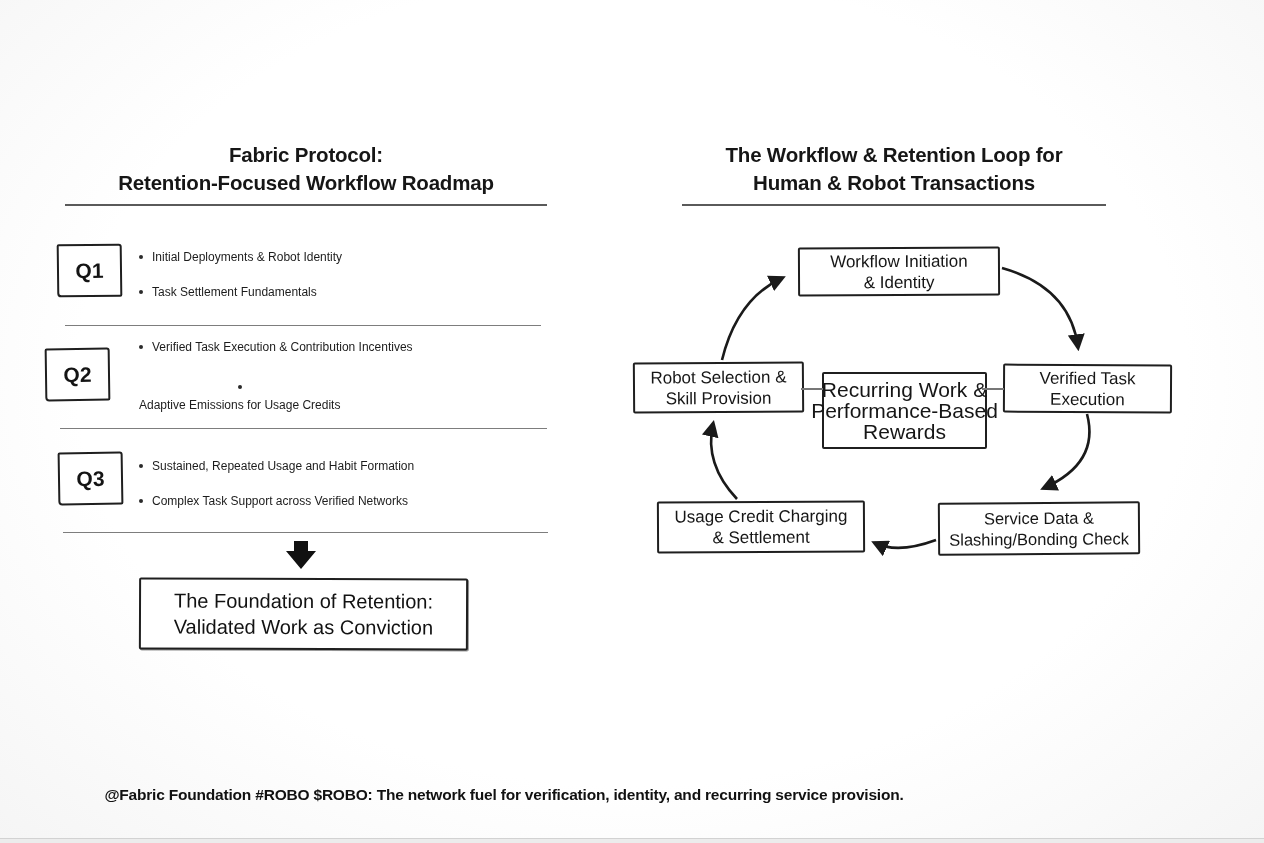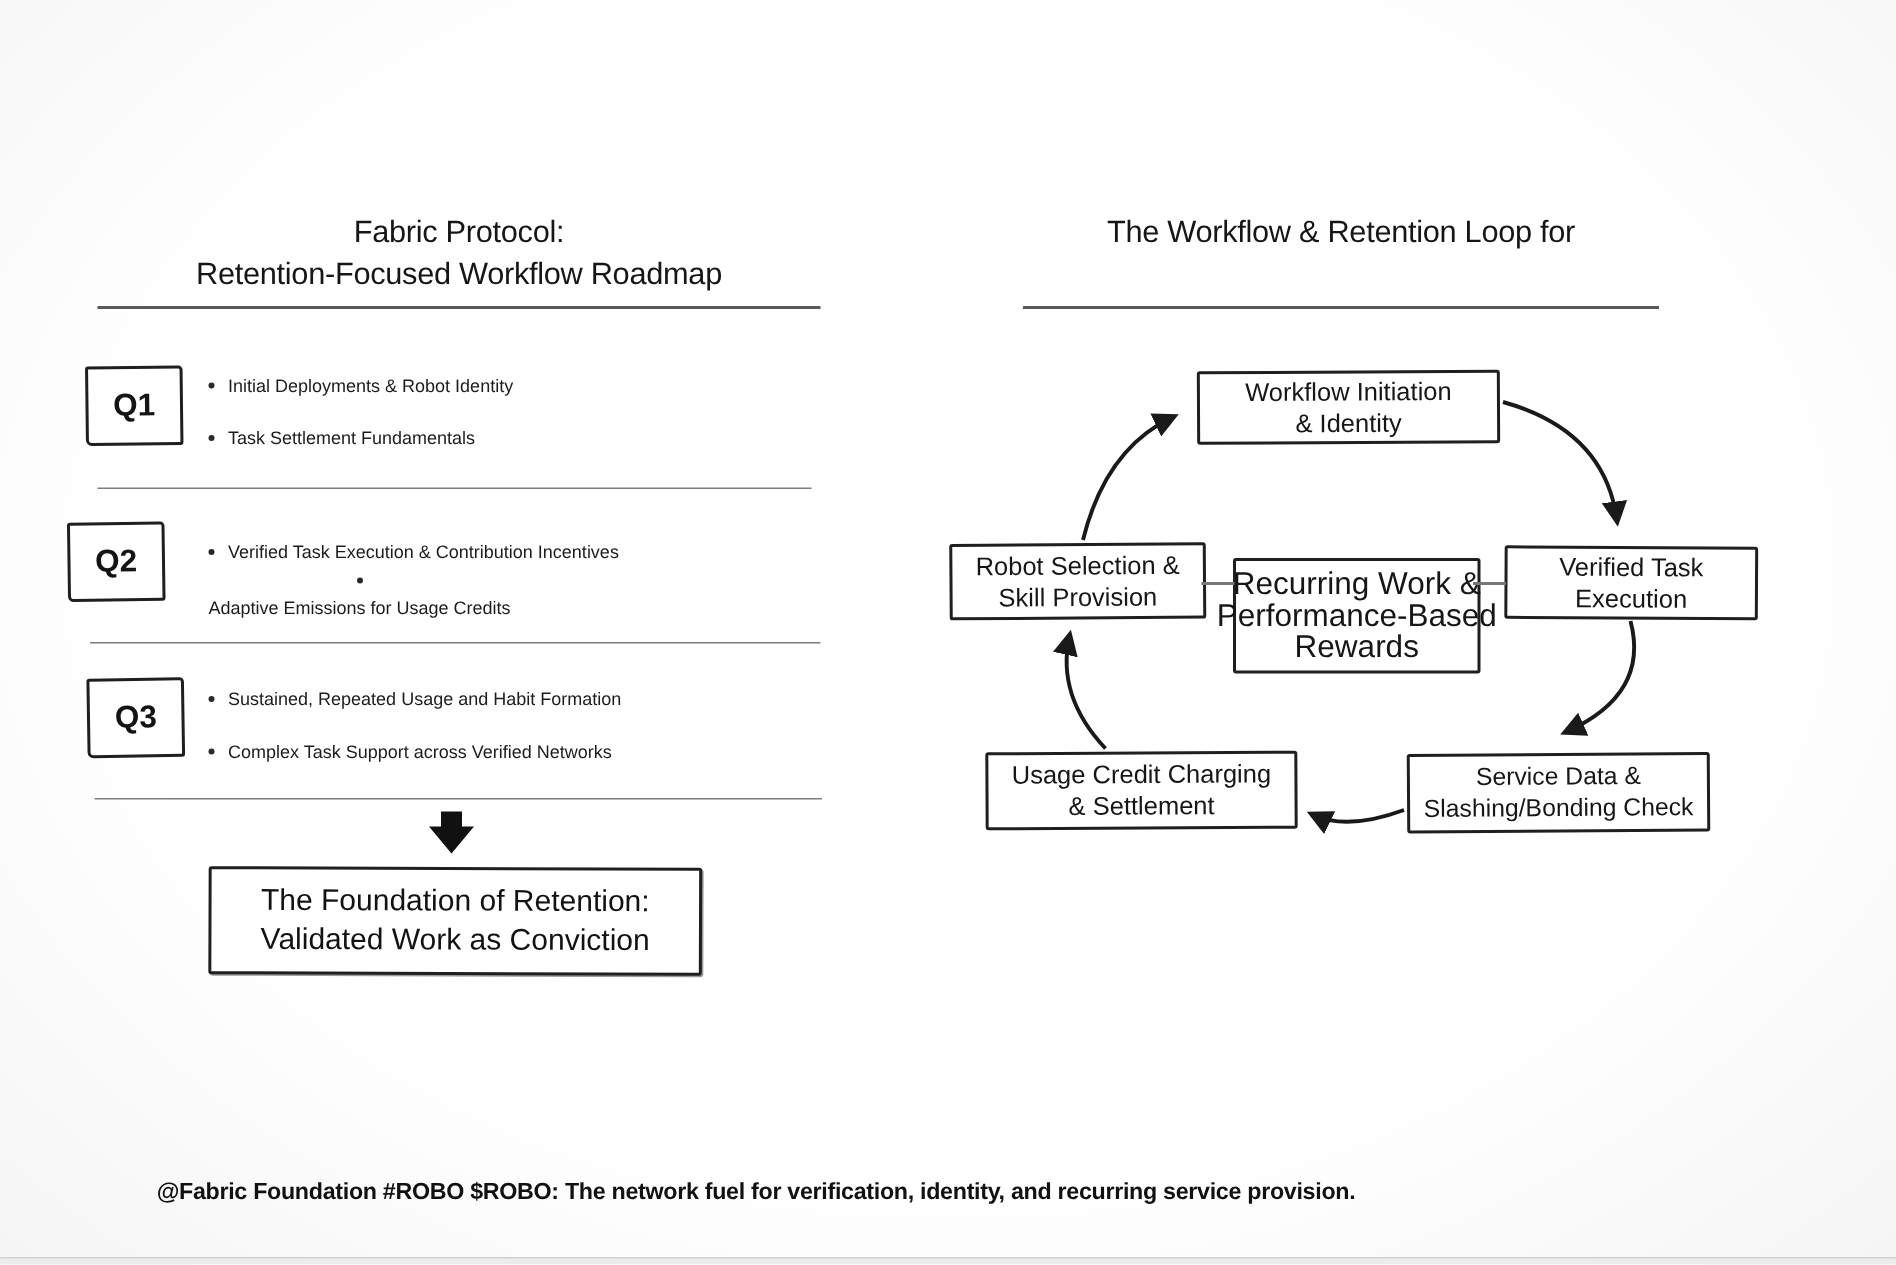--- a/index.html
+++ b/index.html
@@ -11,21 +11,21 @@
     position:relative;
     width:1264px;height:843px;
     overflow:hidden;
     background:radial-gradient(ellipse at 50% 45%, #ffffff 62%, #f5f5f5 100%);
     color:#1c1c1c;
   }
   
   .panel-title{
     position:absolute;
     text-align:center;
-    font-weight:400;
+    font-weight:700;
     font-size:20.5px;
     line-height:28px;
     color:#161616;
     letter-spacing:-0.2px;
   }
   .panel-title span{display:block;}
   .title-left{left:65px;top:141px;width:482px;}
   .title-right{left:682px;top:141px;width:424px;}
   .rule{position:absolute;height:0;border-top:2px solid #5a5a5a;}
   .rule-left-title{left:65px;top:204px;width:482px;}
@@ -54,21 +54,21 @@
     height:22px;
     font-size:12px;color:#1c1c1c;
     white-space:nowrap;
   }
   .bullet .dot{
     width:4px;height:4px;border-radius:50%;
     background:#2a2a2a;flex:0 0 auto;
   }
   .b-q1-1{left:139px;top:246px;}
   .b-q1-2{left:139px;top:281px;}
-  .b-q2-1{left:139px;top:357px;justify-content:center;}
+  .b-q2-1{left:139px;top:336px;justify-content:center;}
   .b-q2-2{left:139px;top:385px;flex-direction:column;}
   .b-q3-1{left:139px;top:455px;}
   .b-q3-2{left:139px;top:490px;}
   
   .foundation{
     position:absolute;
     left:139px;top:578px;width:325px;height:68px;
     border:2px solid #1f1f1f;background:#ffffff;
     display:flex;flex-direction:column;align-items:center;justify-content:center;
     font-size:20px;line-height:26px;color:#121212;
@@ -160,20 +160,21 @@
   </div>
   <div class="divider div-q3"></div>
 
   <div class="foundation">
     <span>The Foundation of Retention:</span>
     <span>Validated Work as Conviction</span>
   </div>
 
   <div class="panel-title title-right">
     <span>The Workflow &amp; Retention Loop for</span>
+    <span>Human &amp; Robot Transactions</span>
   </div>
   <div class="rule rule-right-title"></div>
 
   <div class="node node-wi">
     <span>Workflow Initiation</span>
     <span>&amp; Identity</span>
   </div>
   <div class="node node-vte">
     <span>Verified Task</span>
     <span>Execution</span>

